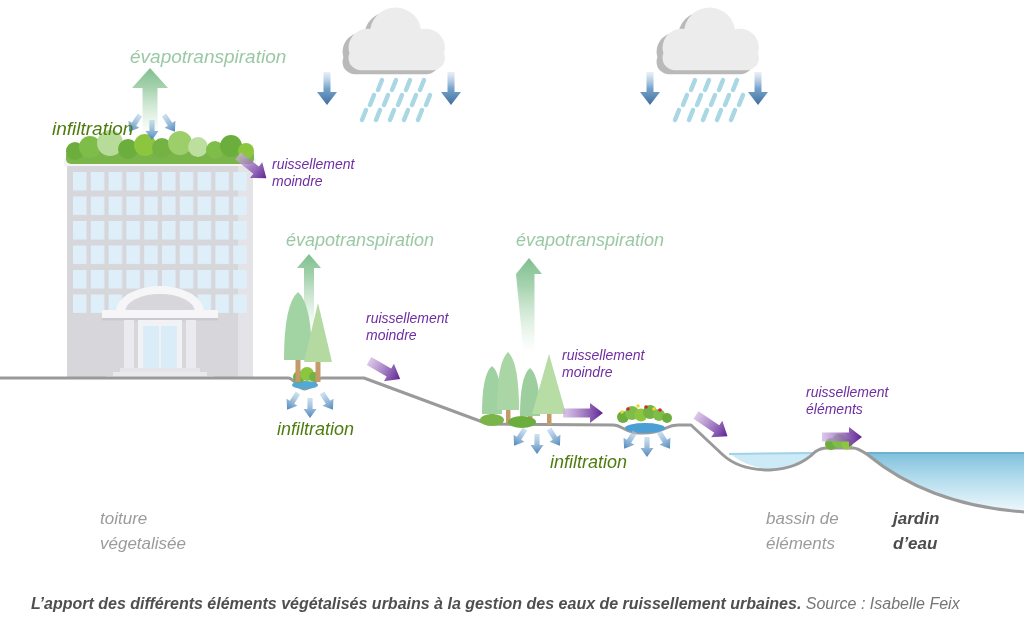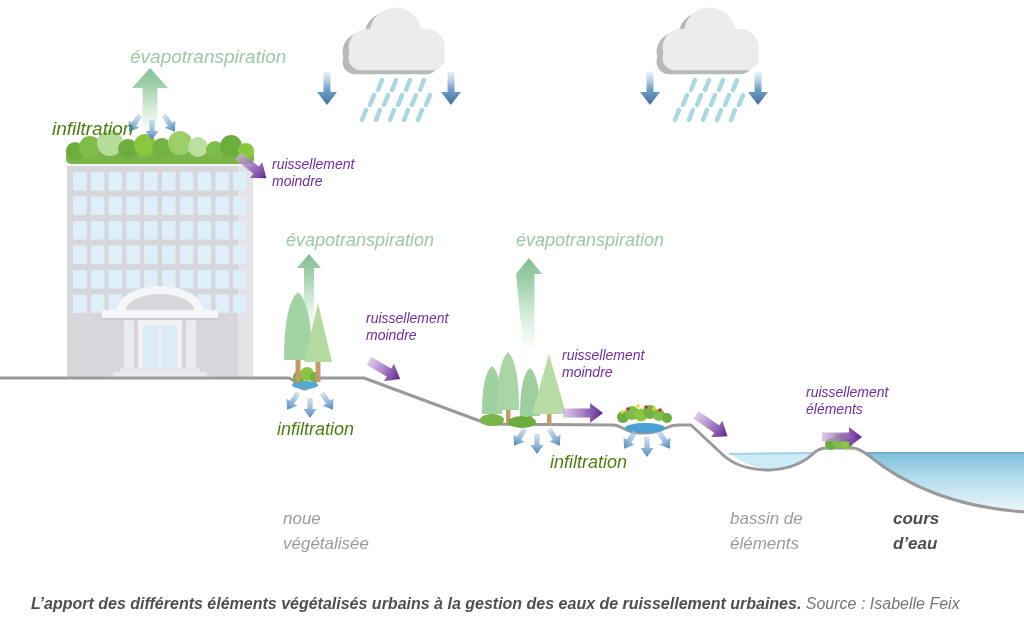--- a/index.html
+++ b/index.html
@@ -238,30 +238,30 @@
   <span>ruissellement</span>
   <span>moindre</span>
 </div>
 <div class="lbl infil sm" style="left:550px;top:452px">infiltration</div>
 
 <div class="lbl runoff" style="left:806px;top:384px">
   <span>ruissellement</span>
   <span>éléments</span>
 </div>
 
-<div class="groundlbl" style="left:283px">
-  <span>noue</span>
-  <span>végétalisée</span>
-</div>
-<div class="groundlbl" style="left:730px">
+<div class="groundlbl" style="left:100px">
+  <span>toiture</span>
+  <span>végetalisée</span>
+</div>
+<div class="groundlbl" style="left:766px">
   <span>bassin de</span>
   <span>éléments</span>
 </div>
 <div class="groundlbl dark" style="left:893px">
-  <span>cours</span>
+  <span>jardin</span>
   <span>d’eau</span>
 </div>
 
 <div class="caption">
   <span class="t">L’apport des différents éléments végétalisés urbains à la gestion des eaux de ruissellement urbaines.</span>
   <span class="s">Source : Isabelle Feix</span>
 </div>
 
 </div>
 

